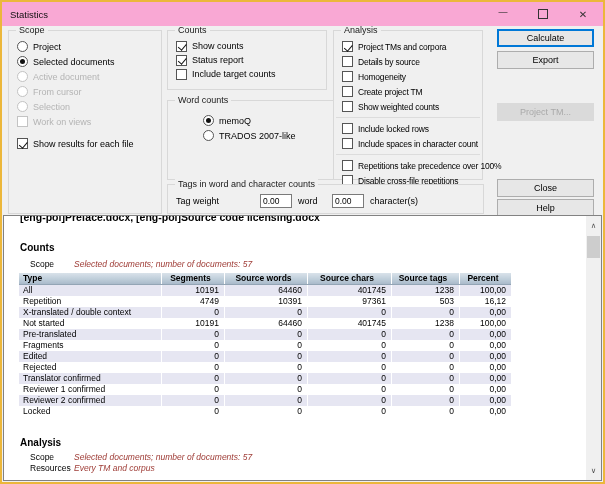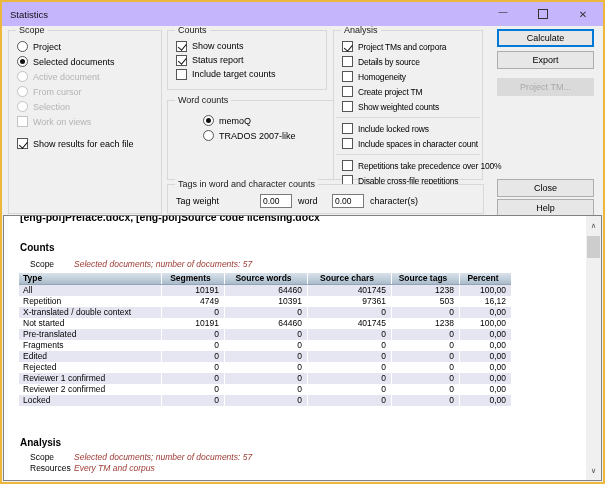--- a/index.html
+++ b/index.html
@@ -1,21 +1,21 @@
 <!DOCTYPE html>
 <html><head>
 <meta charset="utf-8">
 <style>
   html,body{margin:0;padding:0;background:#ffffff;}
   .window{position:relative;width:605px;height:484px;background:#F0F0F0;
     font-family:"Liberation Sans","DejaVu Sans",sans-serif;overflow:hidden;}
   .frame{position:absolute;inset:0;box-shadow:inset 0 0 0 2px #ECB73B;pointer-events:none;z-index:60;}
 
   
-  .titlebar{position:absolute;left:2px;top:2px;right:2px;height:24px;background:#c4b5fd;
+  .titlebar{position:absolute;left:2px;top:2px;right:2px;height:24px;background:#f9a8d4;
     display:flex;align-items:center;z-index:5;}
   .title{margin-left:8px;font-size:9.5px;color:#111;}
   .winbtns{margin-left:auto;display:flex;height:100%;align-items:stretch;}
   .winbtn{width:40px;display:flex;align-items:center;justify-content:center;color:#333;font-size:10px;}
   .minglyph{font-size:9px;margin-top:-4px;}
   .maxbox{width:8px;height:8px;border:1px solid #333;display:inline-block;}
   .xglyph{font-size:10px;}
 
   
   .group{position:absolute;border:1px solid #D8D8D8;background:#F0F0F0;}
@@ -50,21 +50,21 @@
   .num{width:26px;height:12px;border:1px solid #7A7A7A;font-size:8.5px;padding:0 2px;
     font-family:"Liberation Sans","DejaVu Sans",sans-serif;background:#fff;}
   .wlabel{margin-left:6px;width:34px;}
   .clabel{margin-left:6px;}
 
   
   .btn{position:absolute;left:497px;width:97px;height:18px;background:#E7E7E7;border:1px solid #ADADAD;
     font-size:9px;display:flex;align-items:center;justify-content:center;color:#000;box-sizing:border-box;}
   #btn-calculate{top:29px;border:2px solid #0078D7;}
   #btn-export{top:51px;}
-  #btn-projecttm{top:78px;background:#DADADA;border-color:#DADADA;color:#A9A9A9;}
+  #btn-projecttm{top:103px;background:#DADADA;border-color:#DADADA;color:#A9A9A9;}
   #btn-close{top:179px;}
   #btn-help{top:199px;}
 
   
   .results{position:absolute;left:3px;top:215px;width:597px;height:264px;background:#fff;
     border:1px solid #828282;overflow:hidden;z-index:4;}
   .fileheading{position:absolute;top:-5px;left:16px;font-weight:bold;font-size:10.5px;white-space:nowrap;color:#000;}
   .sechead{position:absolute;font-weight:bold;font-size:10px;color:#000;}
   #counts-head{top:26px;left:16px;}
   #analysis-head{top:221px;left:16px;}
@@ -323,20 +323,28 @@
           </tr>
           <tr>
             <td>Rejected</td>
             <td>0</td>
             <td>0</td>
             <td>0</td>
             <td>0</td>
             <td>0,00</td>
           </tr>
           <tr>
+            <td>Translator confirmed</td>
+            <td>0</td>
+            <td>0</td>
+            <td>0</td>
+            <td>0</td>
+            <td>0,00</td>
+          </tr>
+          <tr>
             <td>Reviewer 1 confirmed</td>
             <td>0</td>
             <td>0</td>
             <td>0</td>
             <td>0</td>
             <td>0,00</td>
           </tr>
           <tr>
             <td>Reviewer 2 confirmed</td>
             <td>0</td>

